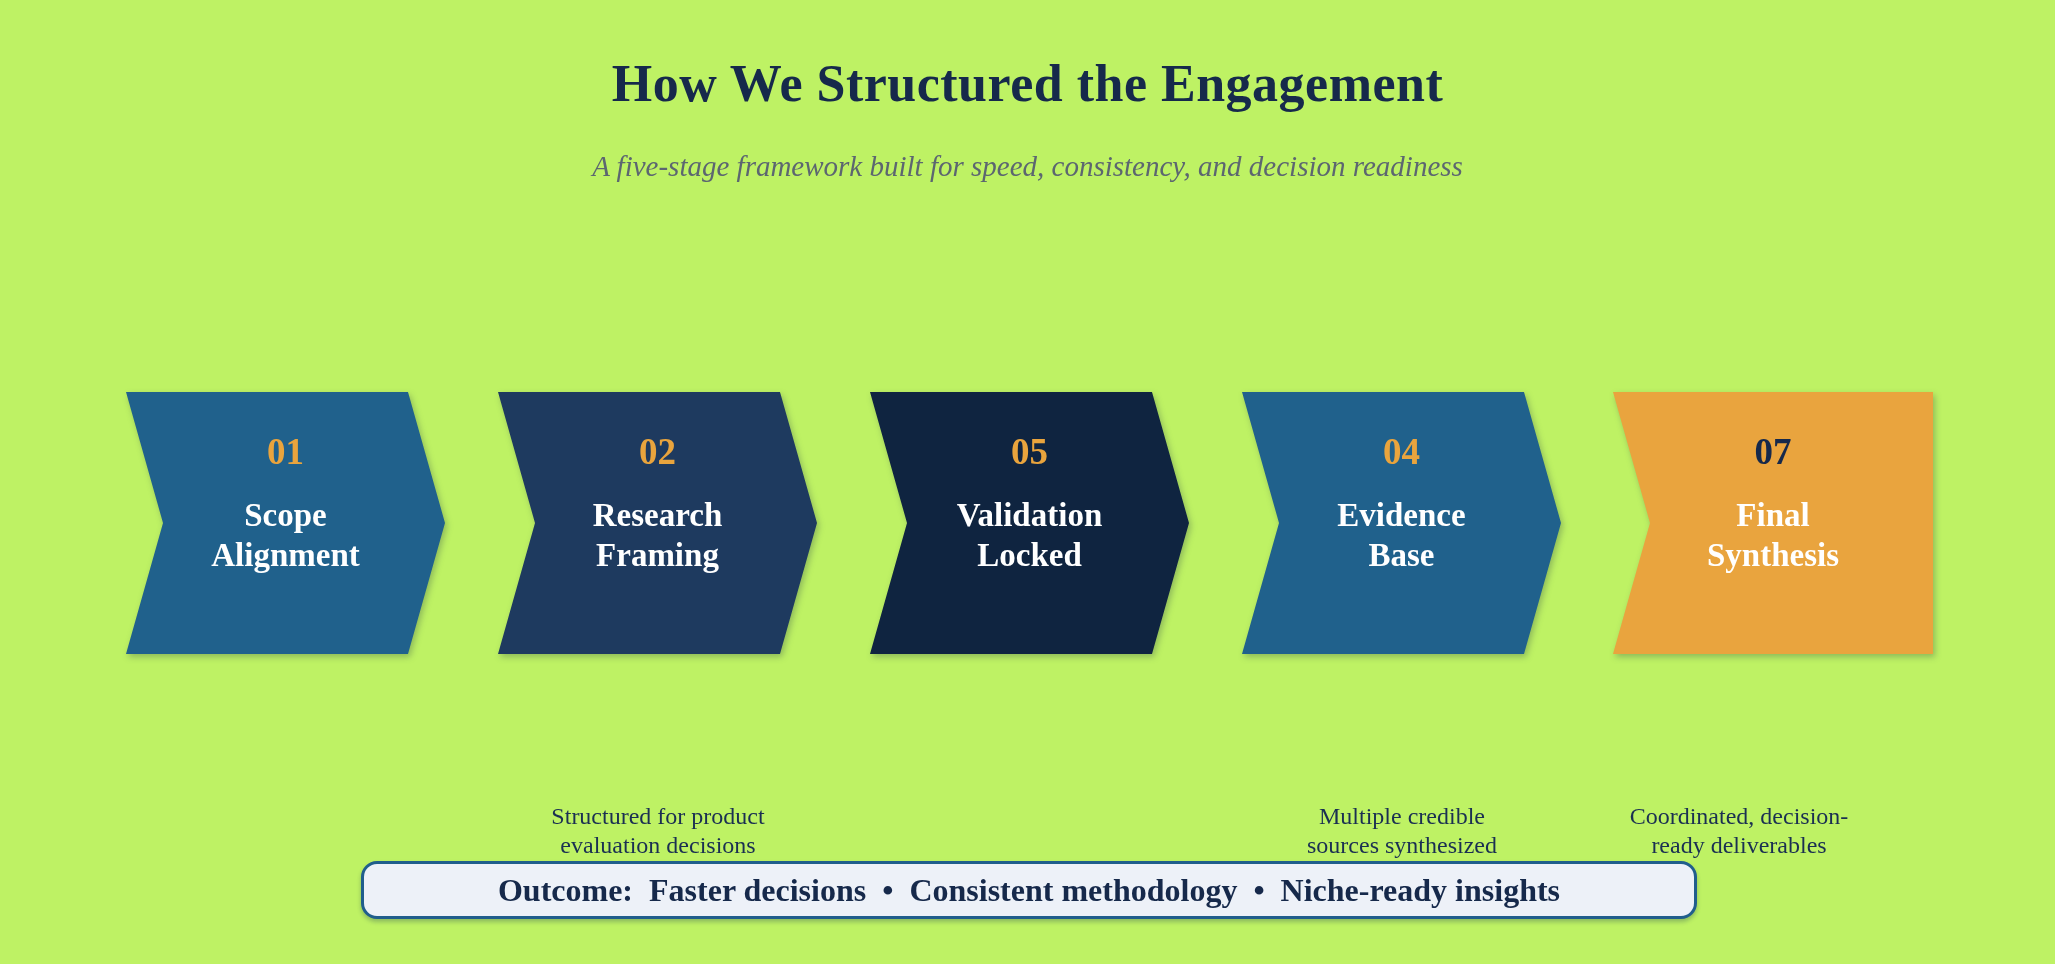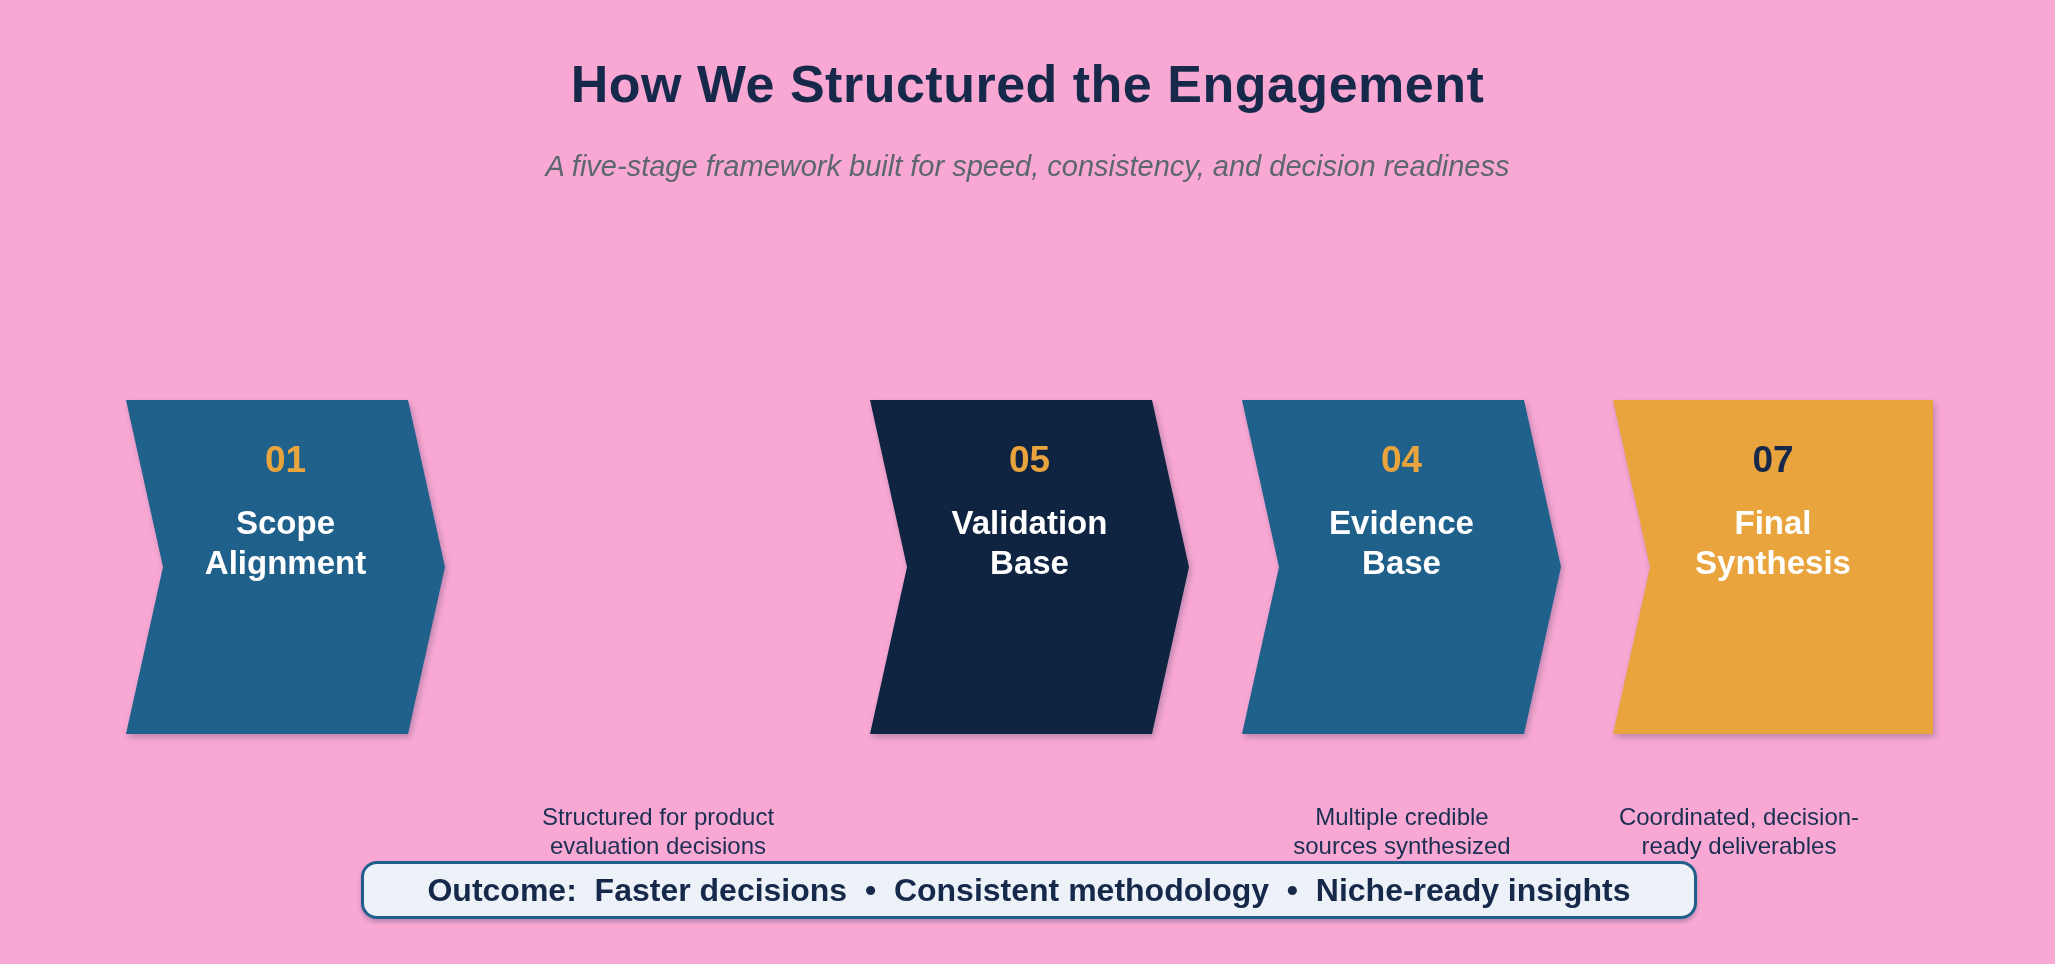--- a/index.html
+++ b/index.html
@@ -1,22 +1,22 @@
 <!DOCTYPE html>
 <html><head>
 <meta charset="utf-8">
 <style>
   html, body { margin: 0; padding: 0; background: #ffffff; }
   .canvas {
     position: relative;
     width: 2055px;
     height: 964px;
-    background: #f9a8d4;
+    background: #bef264;
     overflow: hidden;
-    font-family: Liberation Sans, sans-serif;
+    font-family: Liberation Serif, serif;
   }
 
   .title {
     position: absolute;
     top: 54px; left: 0;
     width: 100%;
     text-align: center;
     font-size: 52px;
     line-height: 60px;
     font-weight: bold;
@@ -28,22 +28,22 @@
     top: 148px; left: 0;
     width: 100%;
     text-align: center;
     font-size: 29px;
     line-height: 36px;
     font-style: italic;
   }
 
   .stage {
     position: absolute;
-    top: 400px;
-    height: 334px;
+    top: 392px;
+    height: 262px;
     filter: drop-shadow(2px 3px 3px rgba(15, 36, 64, 0.28));
   }
   #stage-1 { left: 126px;  width: 319px; }
   #stage-2 { left: 498px;  width: 319px; }
   #stage-3 { left: 870px;  width: 319px; }
   #stage-4 { left: 1242px; width: 319px; }
   #stage-5 { left: 1613px; width: 320px; }
 
   .stage-shape {
     width: 100%; height: 100%;
@@ -116,26 +116,33 @@
   <div class="subtitle" style="color: rgb(92, 102, 112);">A five-stage framework built for speed, consistency, and decision readiness</div>
 
   <div class="stage" id="stage-1">
     <div class="stage-shape arrow" style="background: rgb(32, 97, 140);">
       <div class="stage-number" style="color: rgb(233, 164, 61);">01</div>
       <div class="stage-title" style="color: rgb(255, 255, 255);">Scope
 Alignment</div>
     </div>
   </div>
 
+  <div class="stage" id="stage-2">
+    <div class="stage-shape arrow" style="background: rgb(30, 58, 95);">
+      <div class="stage-number" style="color: rgb(233, 164, 61);">02</div>
+      <div class="stage-title" style="color: rgb(255, 255, 255);">Research
+Framing</div>
+    </div>
+  </div>
 
   <div class="stage" id="stage-3">
     <div class="stage-shape arrow" style="background: rgb(15, 36, 64);">
       <div class="stage-number" style="color: rgb(233, 164, 61);">05</div>
       <div class="stage-title" style="color: rgb(255, 255, 255);">Validation
-Base</div>
+Locked</div>
     </div>
   </div>
 
   <div class="stage" id="stage-4">
     <div class="stage-shape arrow" style="background: rgb(32, 97, 140);">
       <div class="stage-number" style="color: rgb(233, 164, 61);">04</div>
       <div class="stage-title" style="color: rgb(255, 255, 255);">Evidence
 Base</div>
     </div>
   </div>

